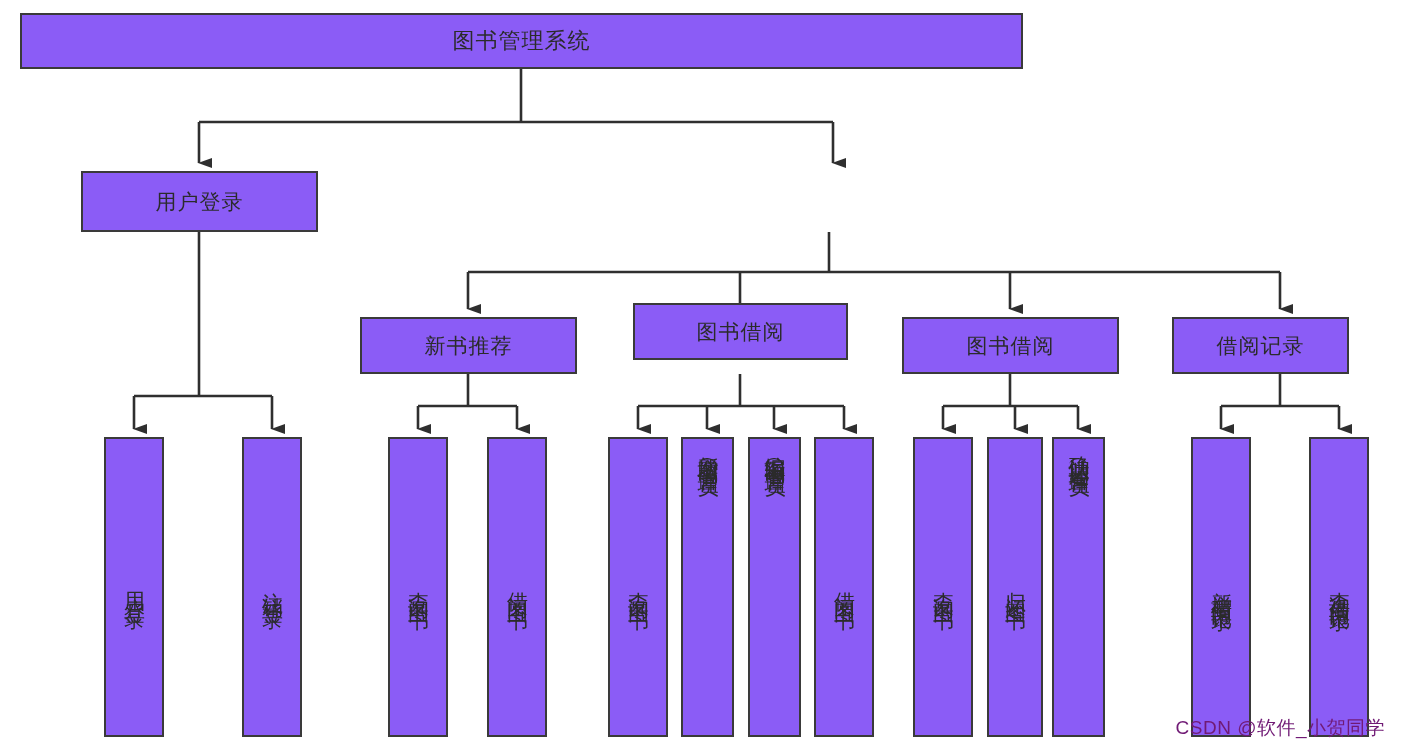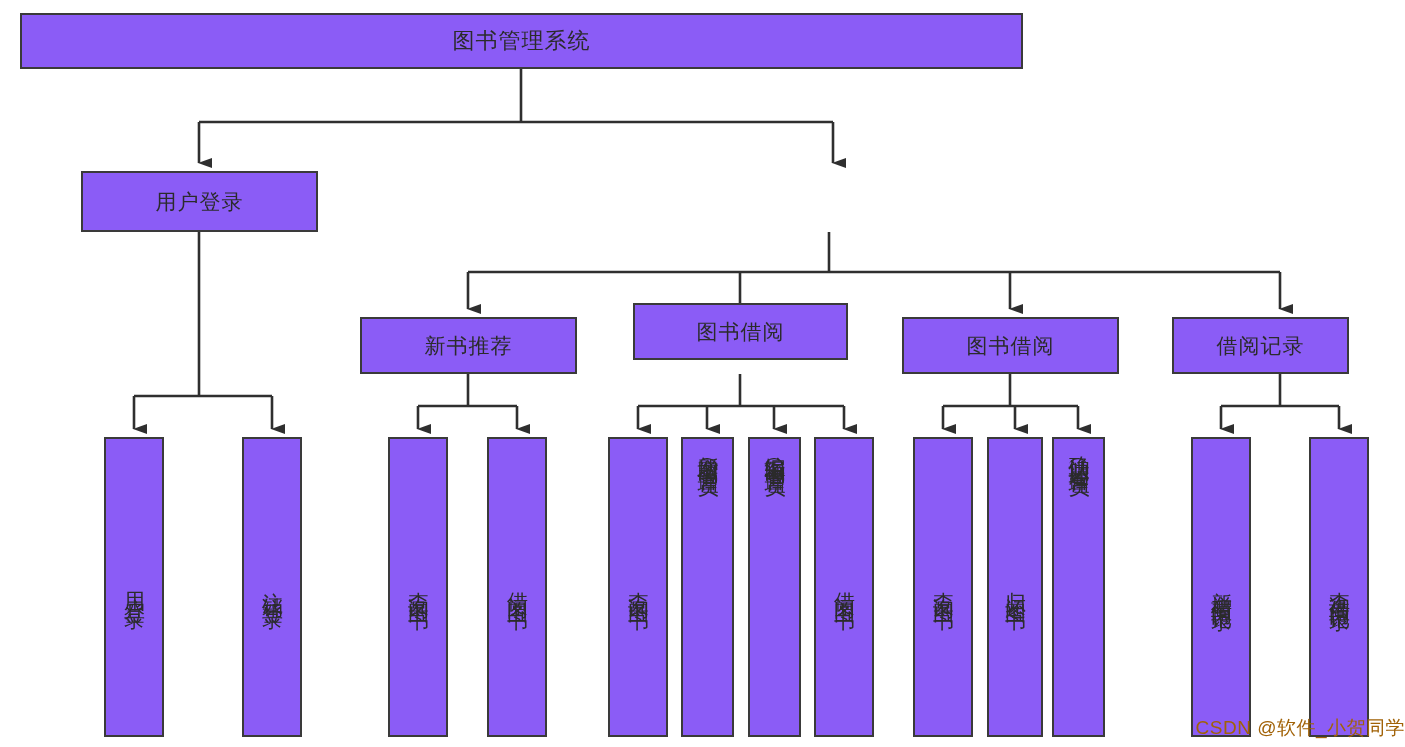--- a/index.html
+++ b/index.html
@@ -49,23 +49,23 @@
   .vwrap{
     height:100%;
     display:flex;
     align-items:center;
     justify-content:center;
   }
 
   
   #watermark{
     position:absolute;
-    right:0;bottom:6px;
+    right:20px;bottom:6px;
     font-size:19px;
-    color:#a16207;
+    color:#701a75;
     letter-spacing:0.5px;
     white-space:nowrap;
     font-family:"Liberation Sans","DejaVu Sans",sans-serif;
   }
 </style>
 </head>
 <body>
 
 <div id="canvas">
 

